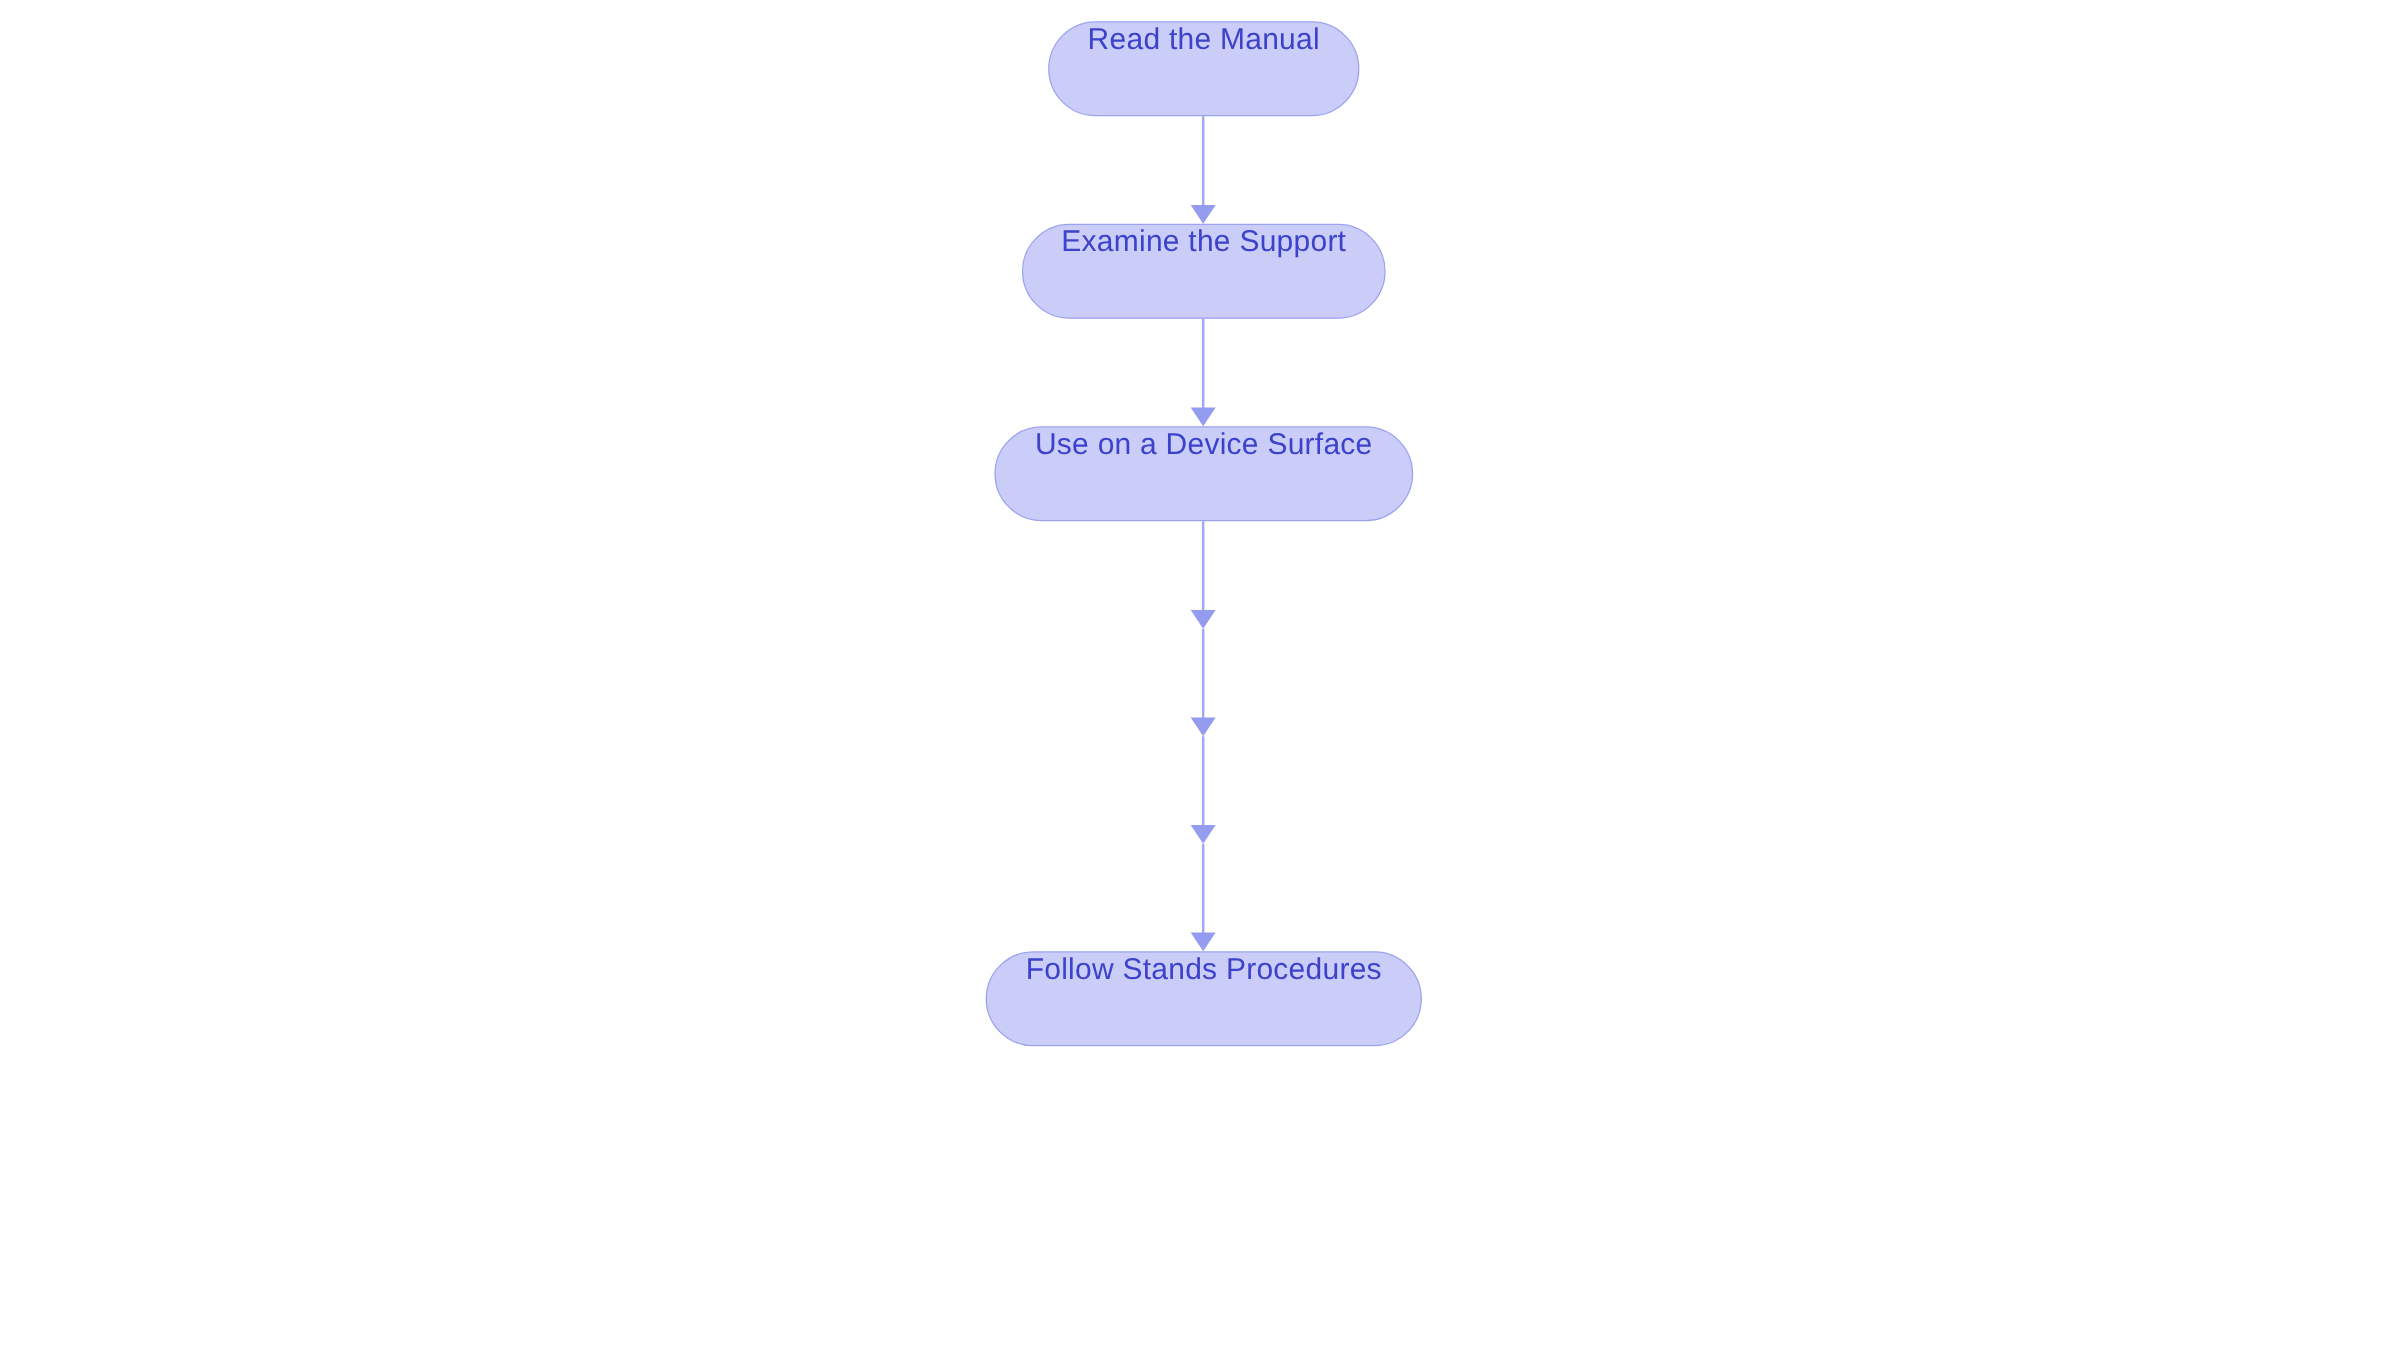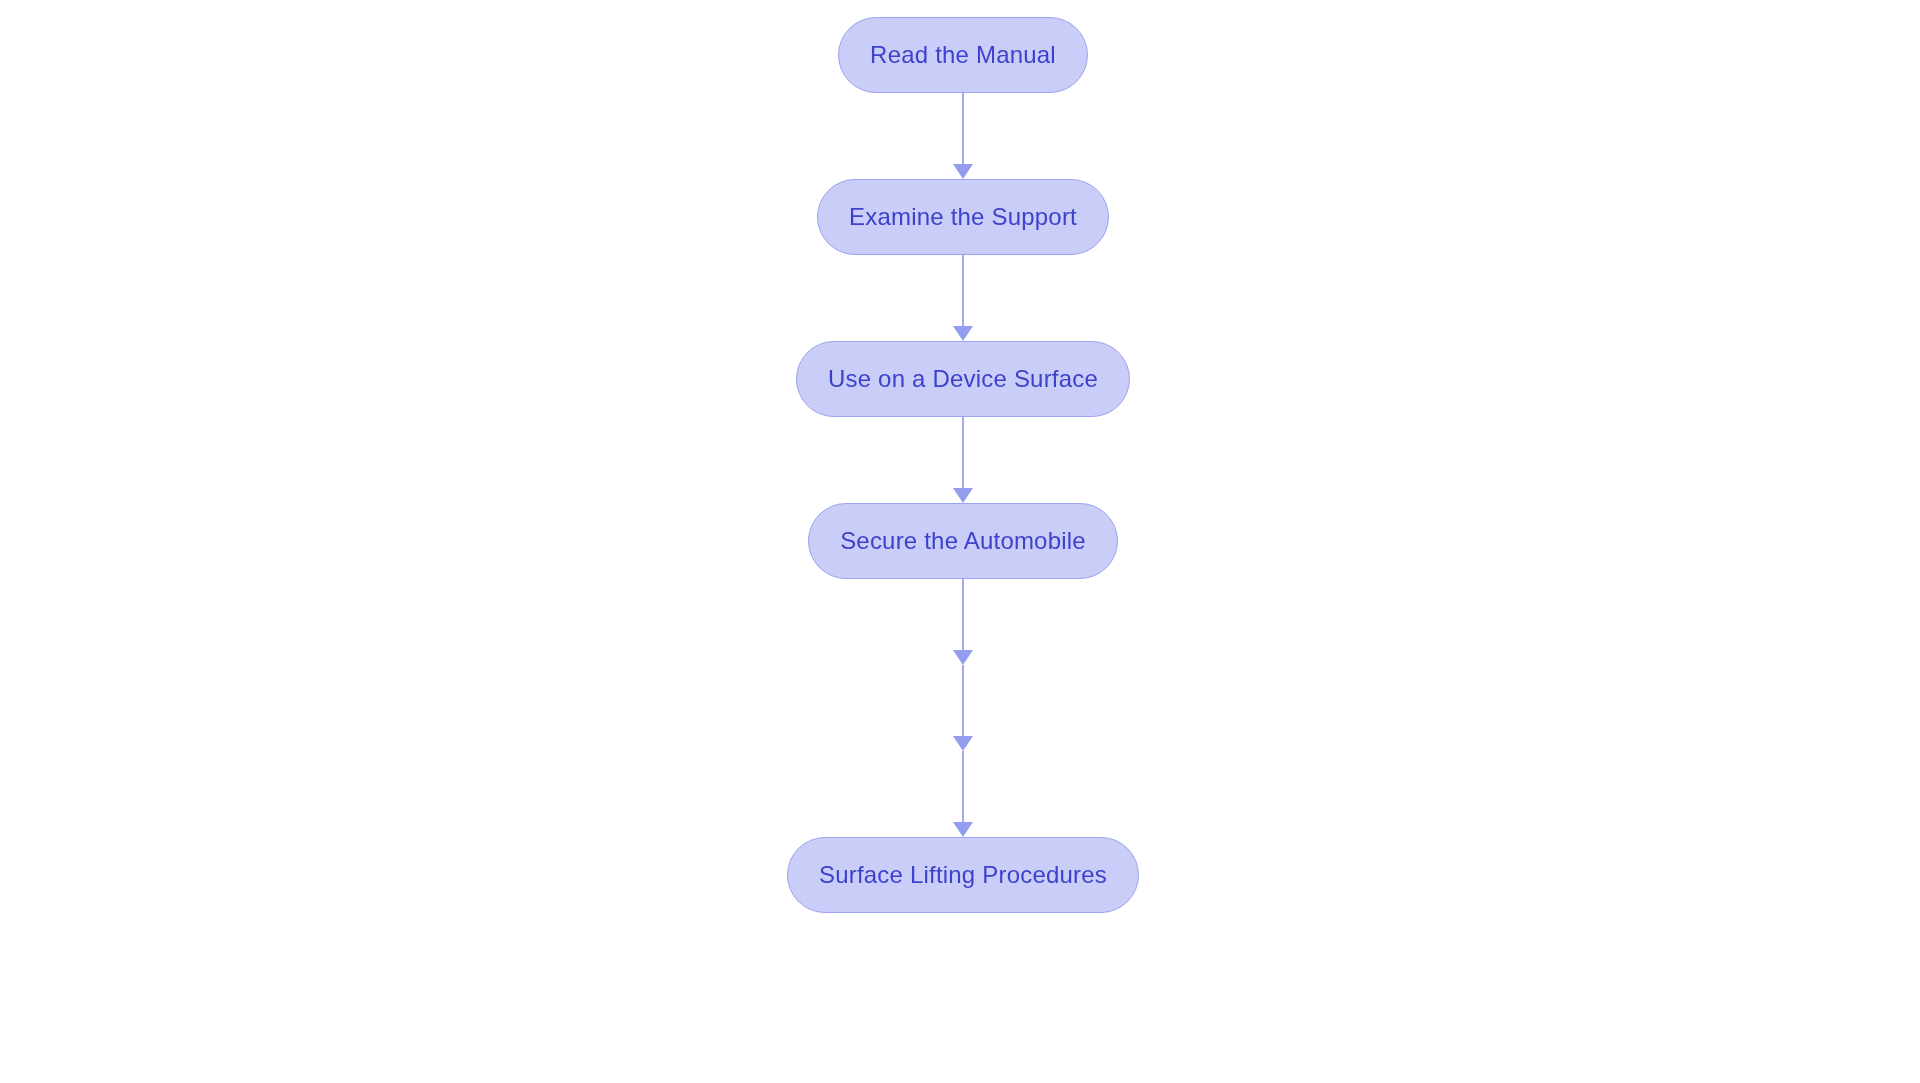--- a/index.html
+++ b/index.html
@@ -21,21 +21,21 @@
     top: 17px;
     transform: translateX(-50%);
     display: flex;
     flex-direction: column;
     align-items: center;
   }
   .flow-node {
     height: 76px;
     box-sizing: border-box;
     display: flex;
-    align-items: center;
+    align-items: flex-start;
     justify-content: center;
     padding: 0 31px;
     background: #c9cdf8;
     border: 1.5px solid #9ba2ef;
     border-radius: 38px;
     color: #3d42cb;
     font-size: 24px;
     letter-spacing: 0.2px;
     white-space: nowrap;
   }
@@ -85,39 +85,36 @@
 
     <div class="flow-node">
       <span>Use on a Device Surface</span>
     </div>
 
     <div class="connector">
       <div class="arrow-line"></div>
       <div class="arrowhead"></div>
     </div>
 
-    <div class="flow-node">
-      <span>Secure the Automobile</span>
-    </div>
 
     <div class="connector">
       <div class="arrow-line"></div>
       <div class="arrowhead"></div>
     </div>
 
 
     <div class="connector">
       <div class="arrow-line"></div>
       <div class="arrowhead"></div>
     </div>
 
 
     <div class="connector">
       <div class="arrow-line"></div>
       <div class="arrowhead"></div>
     </div>
 
     <div class="flow-node">
-      <span>Surface Lifting Procedures</span>
+      <span>Follow Stands Procedures</span>
     </div>
 
   </div>
 </div>
 
 </body></html>

